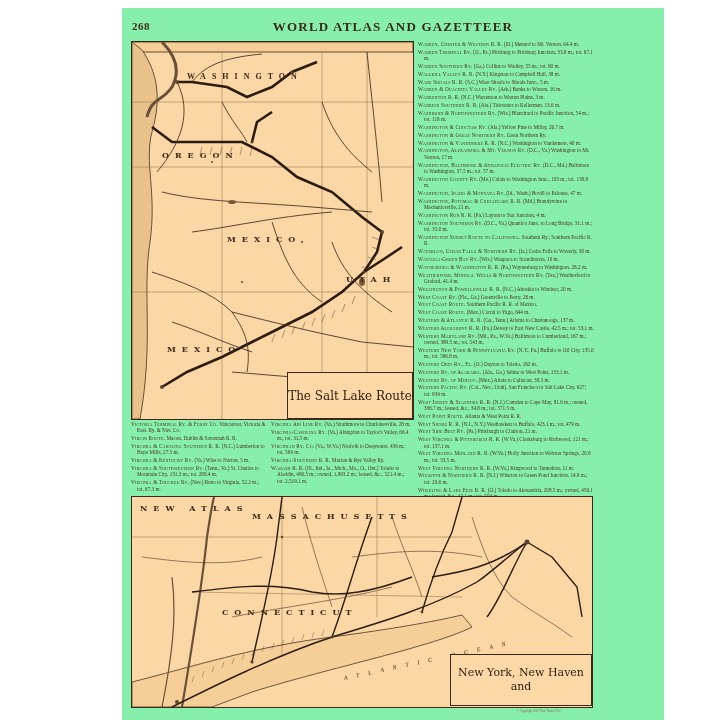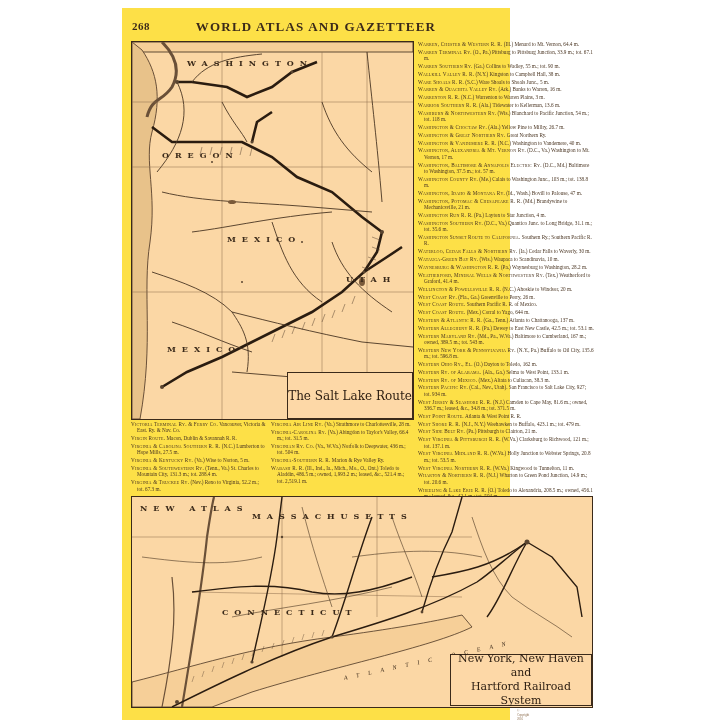--- a/index.html
+++ b/index.html
@@ -1,17 +1,17 @@
 <!DOCTYPE html>
 <html><head>
 <meta charset="utf-8">
 <style>
   html, body { margin:0; padding:0; }
   body { width:720px; height:720px; background:#ffffff; position:relative; overflow:hidden; font-family:"Liberation Serif", serif; }
-  .page { position:absolute; left:122px; top:8px; width:388px; height:712px; background:#fde047; }
+  .page { position:absolute; left:122px; top:8px; width:542px; height:712px; background:#86efac; }
   .hdr-num { position:absolute; left:10px; top:12px; font-size:11px; font-weight:bold; color:#3b2a1a; letter-spacing:0.5px; }
   .hdr-title { position:absolute; left:0; right:0; top:11px; text-align:center; font-size:13px; font-weight:bold; color:#3b2a1a; letter-spacing:1.2px; }
   .map { position:absolute; border:1.5px solid #3b2a1a; background:#fbd7a5; overflow:hidden; }
   .map svg { position:absolute; left:0; top:0; }
   .map-top { left:9px; top:33px; width:281px; height:377px; }
   .map-bottom { left:9px; top:488px; width:460px; height:210px; }
   .legend-box { position:absolute; background:#fdd8a7; border:1.5px solid #3b2a1a; color:#2a1c10; display:flex; align-items:center; justify-content:center; text-align:center; }
   .legend-top { left:155px; top:330px; width:124px; height:45px; font-size:12px; font-family:"DejaVu Serif", serif; }
   .legend-bottom { left:318px; top:157px; width:140px; height:50px; font-size:11px; font-family:"DejaVu Serif", serif; line-height:14px; }
   .gaz { position:absolute; font-size:5.2px; line-height:6.4px; color:#4a3522; }
@@ -80,21 +80,21 @@
           <circle cx="160" cy="30" r="1.5"></circle>
         <circle cx="110" cy="240" r="1"></circle>
           <circle cx="80" cy="120" r="1"></circle>
           <circle cx="170" cy="200" r="1"></circle>
       </g>
       <g fill="#7a5a3a">
         <ellipse cx="100" cy="160" rx="4" ry="2"></ellipse>
           <ellipse cx="230" cy="240" rx="3" ry="4"></ellipse>
       </g>
     </svg>
-    <span class="state-lbl" style="left:55px;top:16px;">WASHINGTON</span>
+    <span class="state-lbl" style="left:55px;top:30px;font-family:Liberation Serif, serif;">WASHINGTON</span>
     <span class="state-lbl" style="left:30px;top:108px;">OREGON</span>
     <span class="state-lbl" style="left:95px;top:192px;">MEXICO</span>
     <span class="state-lbl" style="left:214px;top:232px;">UTAH</span>
     <span class="state-lbl" style="left:35px;top:290px;margin-top:12px;">MEXICO</span>
     <div class="legend-box legend-top">The Salt Lake Route</div>
   </div>
 
   <div class="gaz gaz-right" id="gaz-right">
       <div class="entry"><span class="nm">Warren, Chester &amp; Western R. R.</span> <span>(Ill.) Menard to Mt. Vernon, 64.4 m.</span></div>
       <div class="entry"><span class="nm">Warren Terminal Ry.</span> <span>(O., Pa.) Pittsburg to Pittsburg Junction, 33.9 m.; tot. 67.1 m.</span></div>
@@ -208,19 +208,18 @@
           <circle cx="45" cy="205" r="2"></circle>
       </g>
     </svg>
     <span class="state-lbl" style="left:8px;top:6px;">NEW ATLAS</span>
     <span class="state-lbl" style="left:120px;top:14px;">MASSACHUSETTS</span>
     <span class="state-lbl" style="left:90px;top:110px;text-align:center;">CONNECTICUT</span>
     <span class="ocean-lbl" style="left:210px;top:160px;transform:rotate(-12deg);">ATLANTIC OCEAN</span>
     <div class="legend-box legend-bottom">
       <div>
         <div>New York, New Haven and</div>
-        <div>Hartford Railroad System</div>
       </div>
     </div>
   </div>
 
   <div class="copyright">© Copyright 2016 Time Tunnel LLC</div>
 </div>
 
 </body></html>

